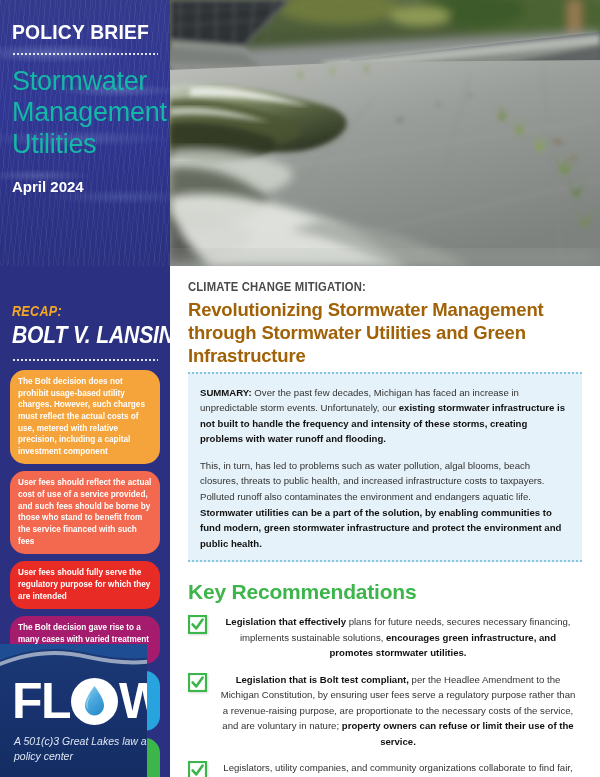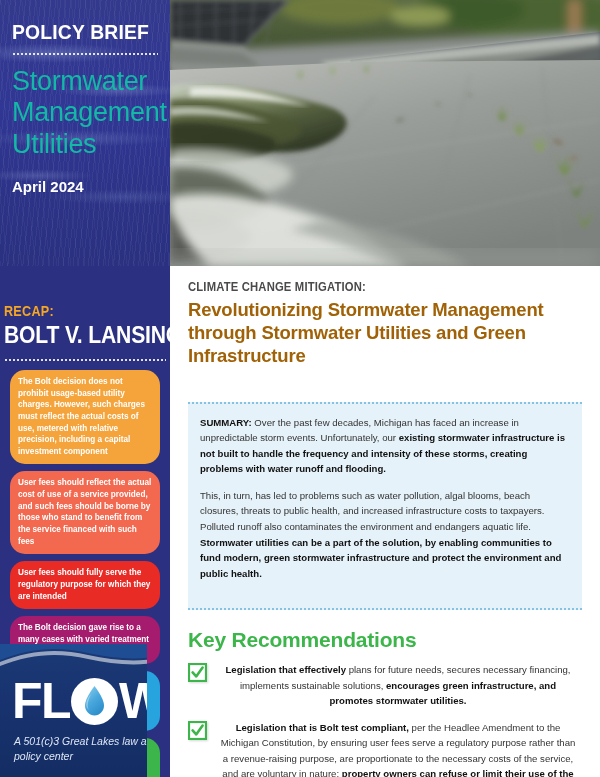--- a/index.html
+++ b/index.html
@@ -95,21 +95,22 @@
     color: #ffffff;
     font-size: 15px;
     font-weight: bold;
     margin-top: 18px;
   }
 
   .recap-block {
     position: relative;
     z-index: 2;
     margin-top: 100px;
-    padding: 0 4px;
+    padding: 0 12px;
+    font-style: italic;
   }
 
   .recap-label {
     color: #f5a623;
     font-size: 14px;
     font-weight: bold;
     letter-spacing: 0.3px;
     transform: scaleX(0.9);
     transform-origin: left center;
   }
@@ -233,25 +234,25 @@
   .headline {
     color: #a16207;
     font-size: 18.5px;
     font-weight: bold;
     line-height: 1.24;
     margin-top: 5px;
     letter-spacing: -0.2px;
   }
 
   .summary-box {
-    margin-top: 34px;
+    margin-top: 4px;
     background: #e6f2f9;
     border-top: 2px dotted #84c3e2;
     border-bottom: 2px dotted #84c3e2;
-    padding: 11px 12px 27px 12px;
+    padding: 11px 12px 9px 12px;
     color: #333333;
     font-size: 9.6px;
     line-height: 1.62;
   }
   .summary-box p + p { margin-top: 11px; }
   .summary-box b { color: #111111; }
 
   .key-rec-title {
     color: #3cb54a;
     font-size: 21px;

